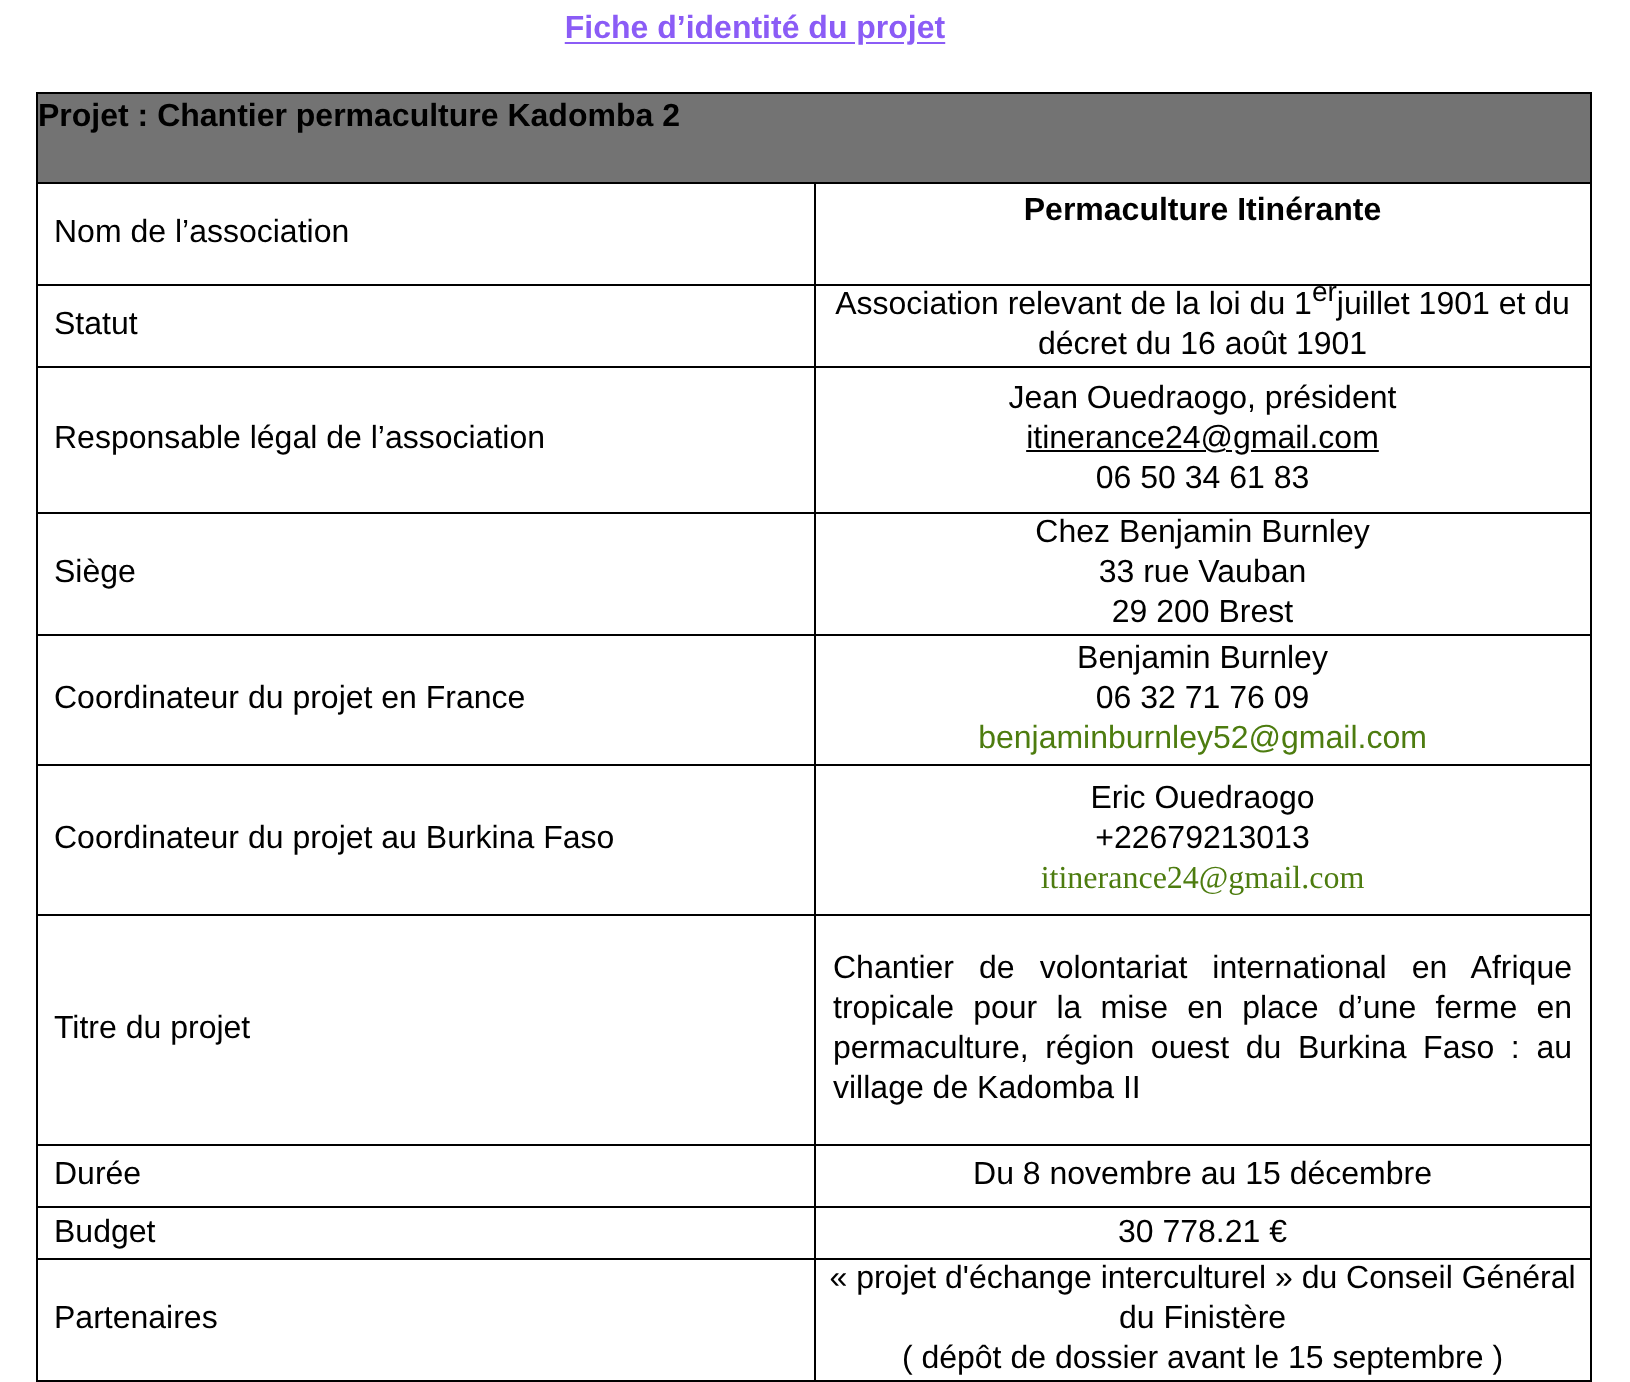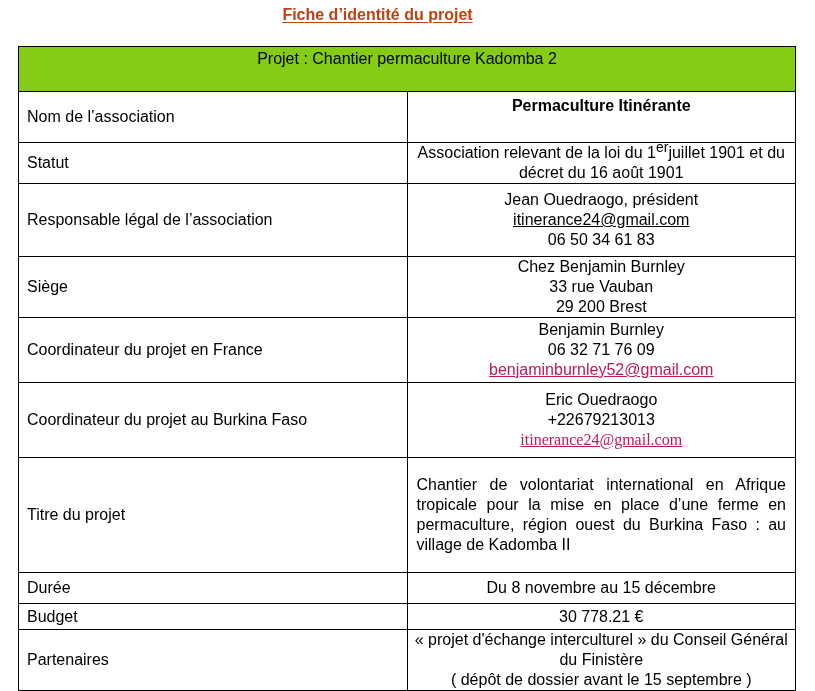--- a/index.html
+++ b/index.html
@@ -16,43 +16,43 @@
       color: #000;
     }
     .doc-title {
       position: absolute;
       left: 0;
       top: 6px;
       width: 755px;
       text-align: center;
       font-size: 16px;
       font-weight: bold;
-      color: #c2410c;
+      color: #8b5cf6;
       text-decoration: underline;
       text-underline-offset: 2px;
     }
     table.fiche {
       position: absolute;
       left: 18px;
       top: 46px;
       width: 778px;
       border-collapse: collapse;
       table-layout: fixed;
       font-size: 16px;
       line-height: 20px;
     }
     table.fiche td, table.fiche th {
       border: 1.5px solid #000;
       padding: 0;
       vertical-align: middle;
     }
     .hdr {
-      background: #84cc16;
-      font-weight: normal;
-      text-align: center;
+      background: #737373;
+      font-weight: bold;
+      text-align: left;
       vertical-align: top !important;
       height: 42px;
       padding-top: 2px !important;
     }
     .hdr span { display: inline-block; padding-top: 0px; }
     .label {
       width: 219px;
       padding-left: 8px !important;
       text-align: left;
     }
@@ -60,22 +60,21 @@
       text-align: center;
     }
     .value-top { vertical-align: top !important; padding-top: 4px !important; }
     .bold { font-weight: bold; }
     .line { display: block; }
     .link-black {
       color: #000;
       text-decoration: underline;
     }
     .link-blue {
-      color: #be185d;
-      text-decoration: underline;
+      color: #4d7c0f;
     }
     .serif {
       font-family: "Liberation Serif", serif;
       font-size: 16px;
     }
     sup.ord {
       font-size: 14px;
       line-height: 0;
       vertical-align: super;
     }

